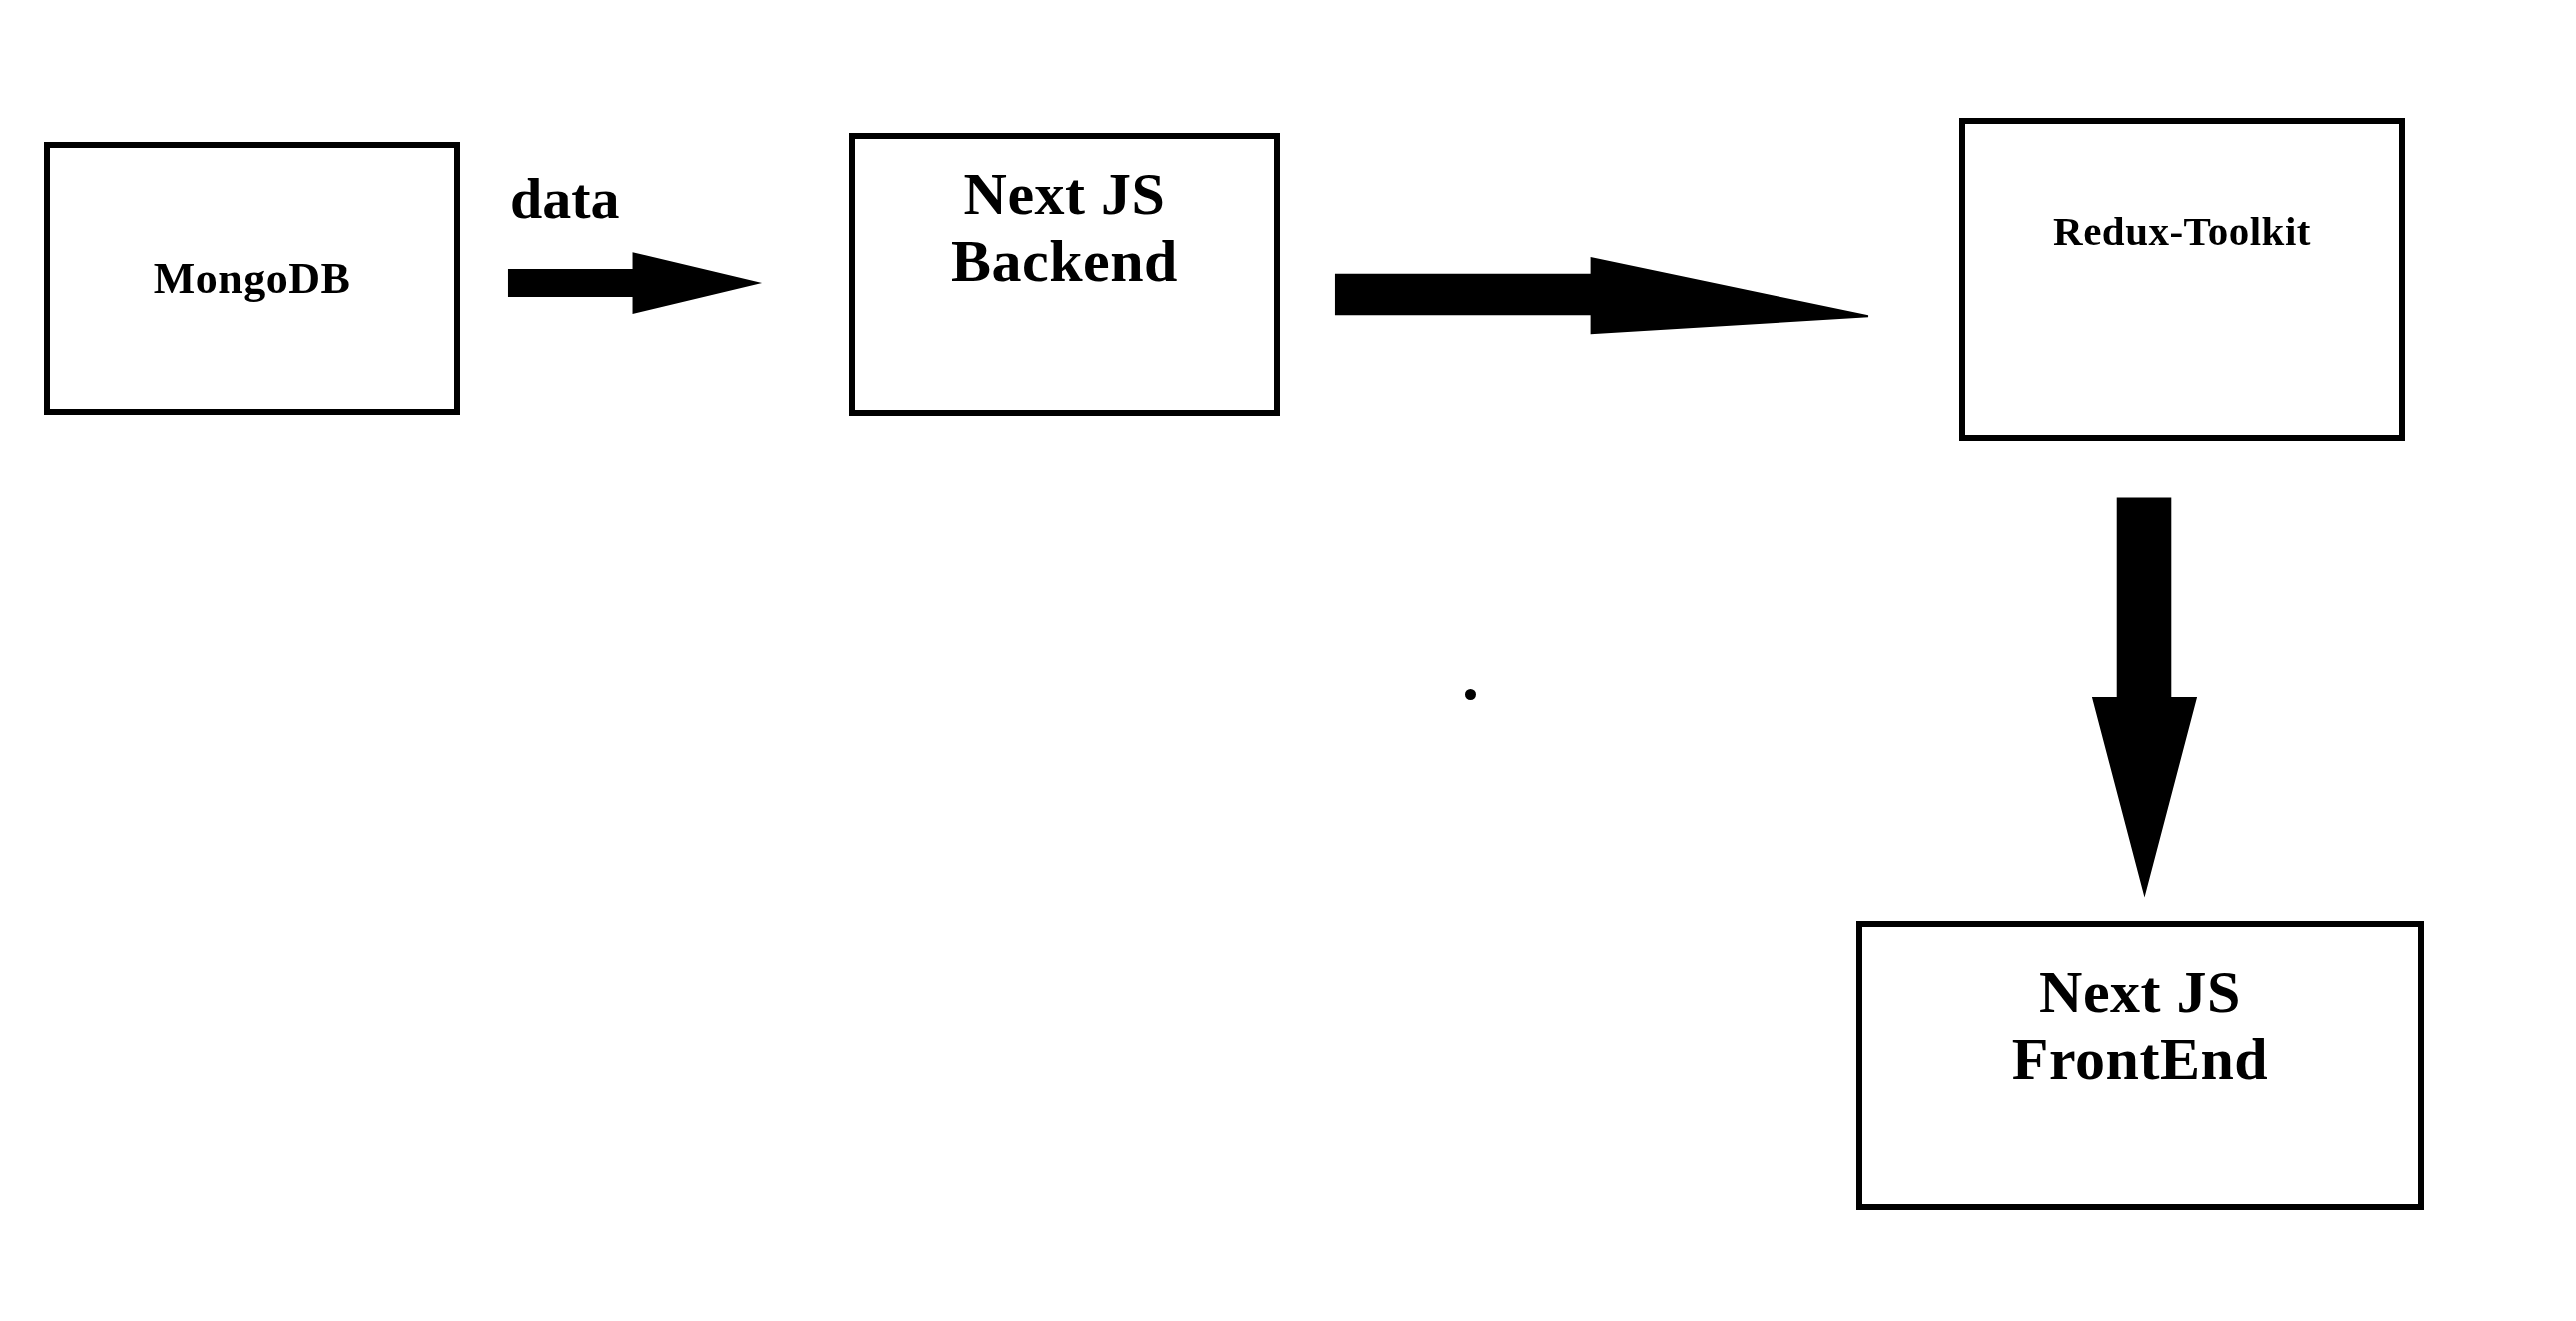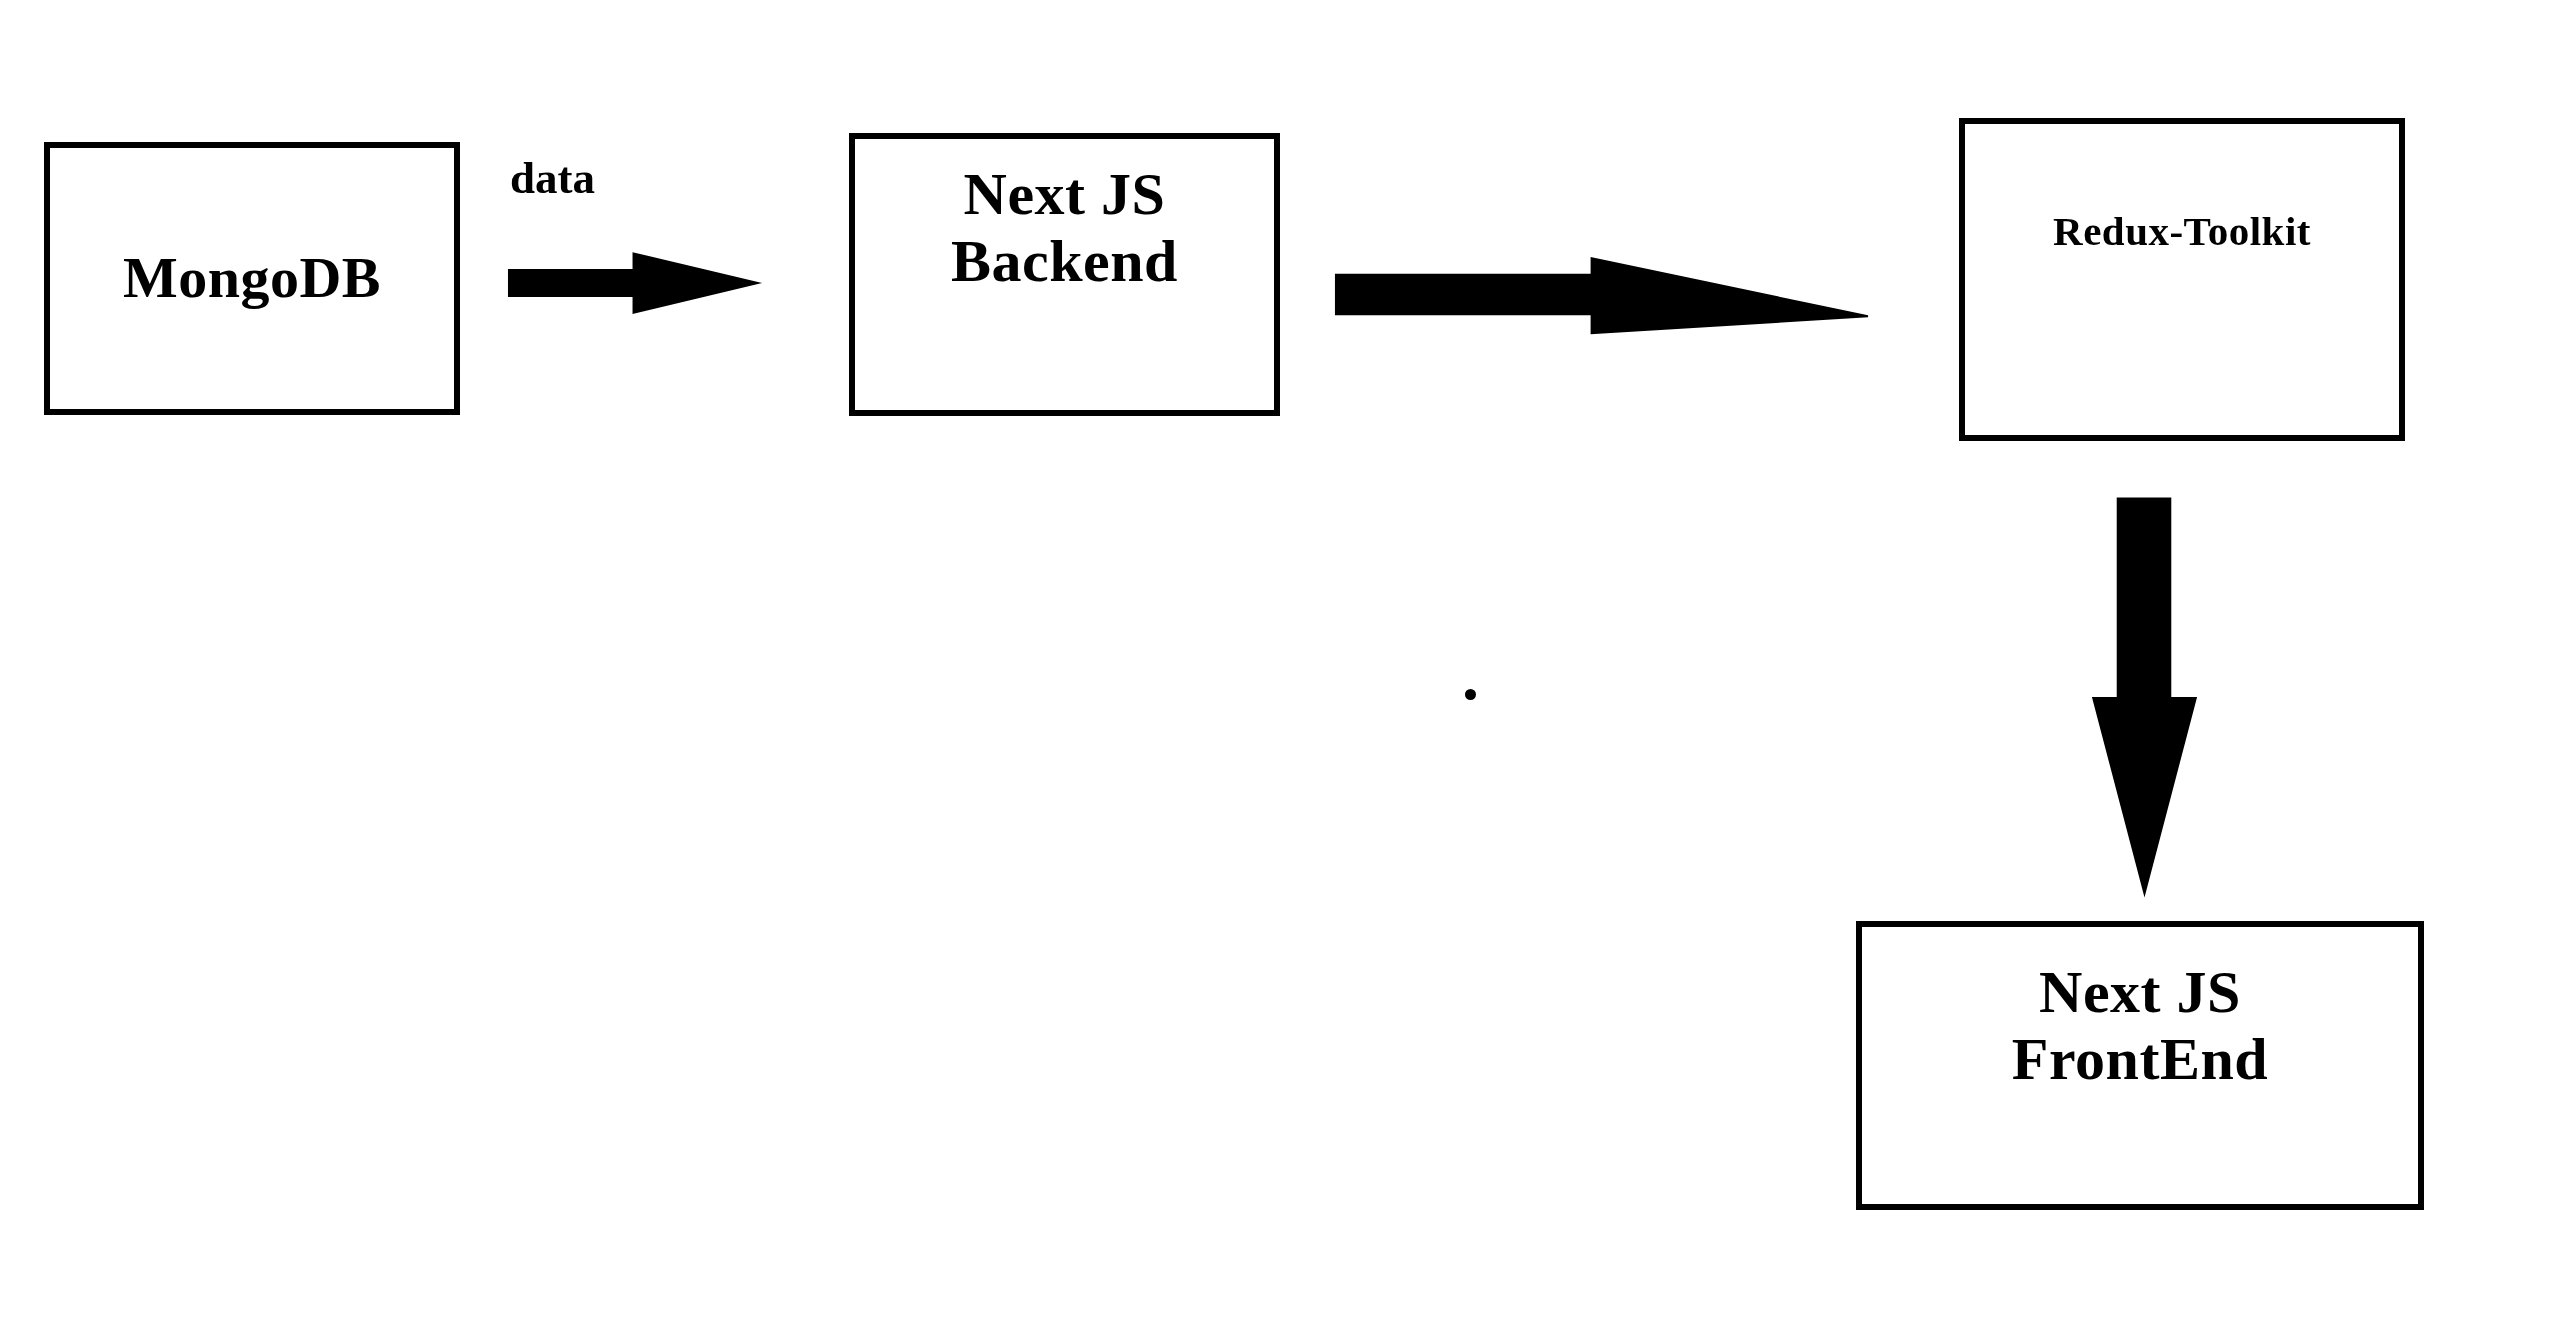--- a/index.html
+++ b/index.html
@@ -33,21 +33,21 @@
     white-space: pre-line;
   }
   
   #box-mongodb {
     left: 44px;
     top: 142px;
     width: 416px;
     height: 273px;
   }
   #box-mongodb .node-label {
-    font-size: 58px;
+    font-size: 44px;
   }
   
   #box-next-backend {
     left: 849px;
     top: 133px;
     width: 431px;
     height: 283px;
     align-items: flex-start;
     padding-top: 22px;
   }
@@ -81,22 +81,22 @@
 
   
   .edge-label {
     position: absolute;
     font-weight: bold;
     color: #000000;
     white-space: nowrap;
   }
   #label-data {
     left: 510px;
-    top: 152px;
-    font-size: 45px;
+    top: 165px;
+    font-size: 58px;
   }
   #label-createasyncthunk {
     left: 1334px;
     top: 137px;
     font-size: 45px;
   }
 
   
   .arrow-svg {
     position: absolute;

